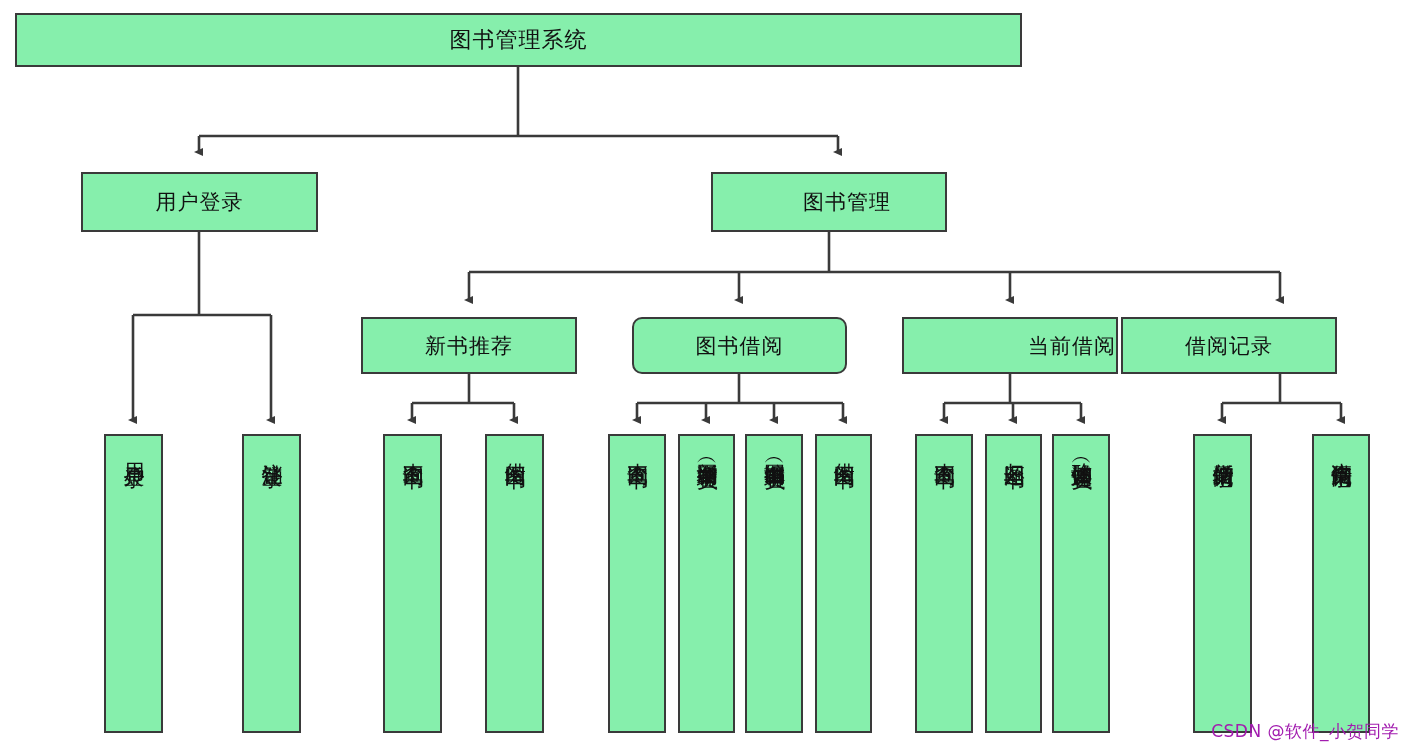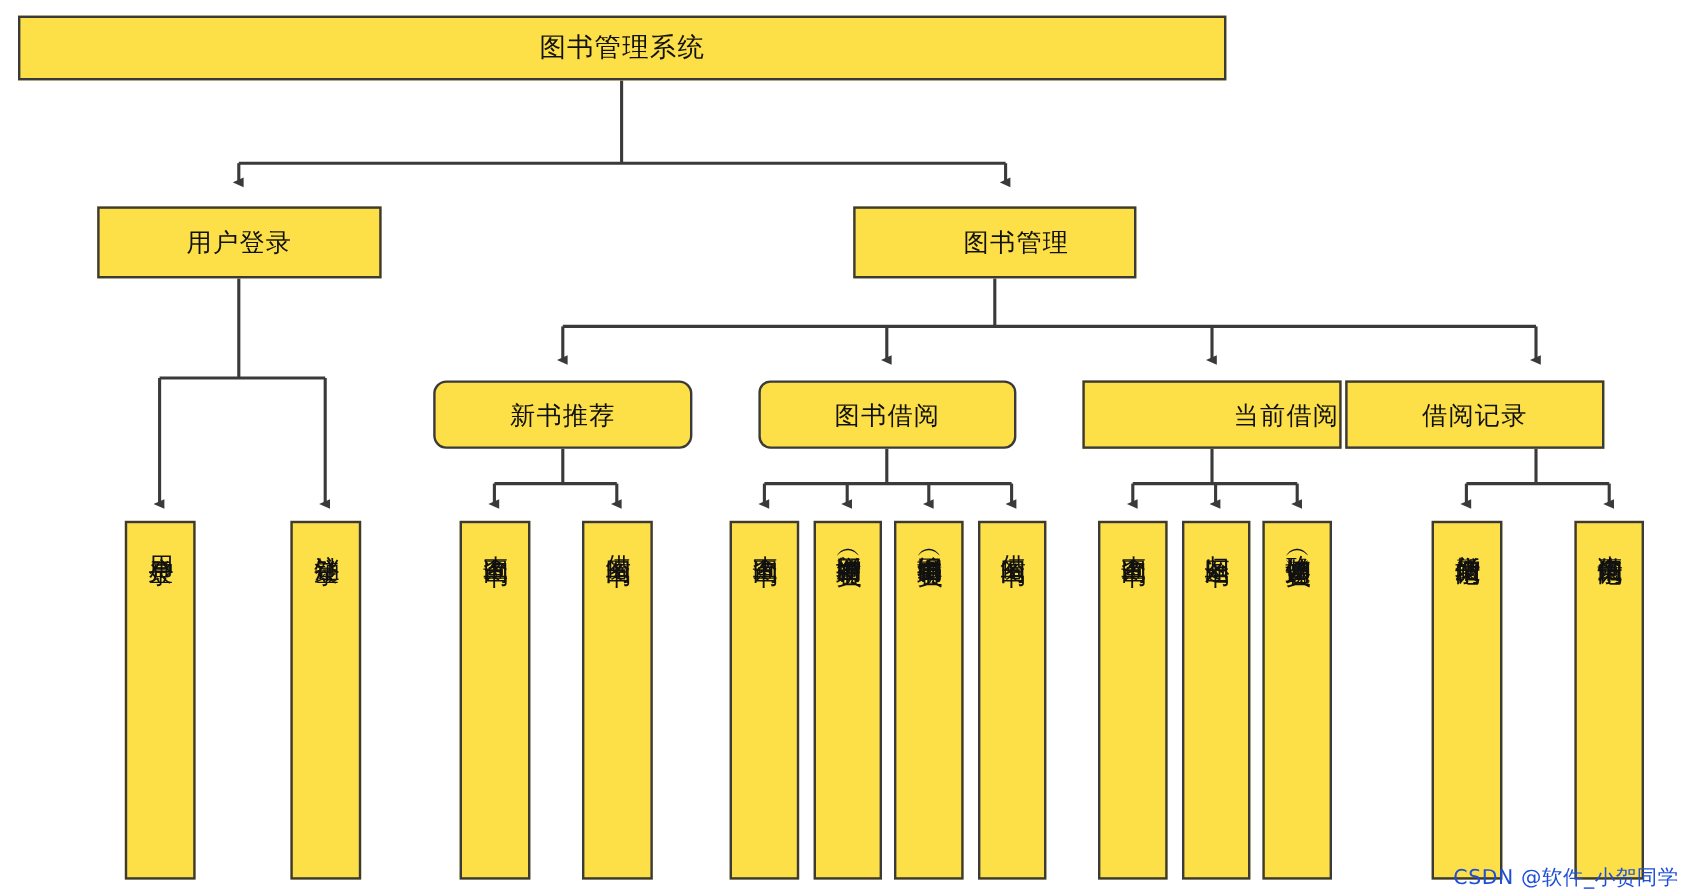--- a/index.html
+++ b/index.html
@@ -21,21 +21,21 @@
     position: absolute;
     left: 0;
     top: 0;
     width: 1405px;
     height: 747px;
   }
   .node-box {
     position: absolute;
     box-sizing: border-box;
     border: 2.5px solid #3a3a3a;
-    background: #fde047;
+    background: #86efac;
     display: flex;
     align-items: center;
     justify-content: center;
     color: #111111;
   }
   .node-h {
     
     font-size: 21px;
     letter-spacing: 1px;
   }
@@ -58,21 +58,21 @@
     color: #111111;
   }
   .node-v.tall .vlabel {
     letter-spacing: 1px;
   }
   .watermark {
     position: absolute;
     right: 6px;
     bottom: 4px;
     font-size: 17px;
-    color: #1d4ed8;
+    color: #a21caf;
     white-space: nowrap;
     letter-spacing: 0.5px;
   }
 </style>
 </head>
 <body>
 
 <div id="diagram-root">
 
   <svg id="flow-svg" viewBox="0 0 1405 747" xmlns="http://www.w3.org/2000/svg">
@@ -130,21 +130,21 @@
     <span>图书管理系统</span>
   </div>
 
   <div class="node-box node-h" style="left:81px; top:172px; width:237px; height:60px;">
     <span>用户登录</span>
   </div>
   <div class="node-box node-h" style="left:711px; top:172px; width:236px; height:60px;padding-left:36px;">
     <span>图书管理</span>
   </div>
 
-  <div class="node-box node-h" style="left:361px; top:317px; width:216px; height:57px;border-radius:11px;">
+  <div class="node-box node-h" style="left:361px; top:317px; width:216px; height:57px;">
     <span>新书推荐</span>
   </div>
   <div class="node-box node-h" style="left:632px; top:317px; width:215px; height:57px;border-radius:10px;">
     <span>图书借阅</span>
   </div>
   <div class="node-box node-h" style="left:902px; top:317px; width:216px; height:57px;justify-content:flex-end;">
     <span>当前借阅</span>
   </div>
   <div class="node-box node-h" style="left:1121px; top:317px; width:216px; height:57px;">
     <span>借阅记录</span>

